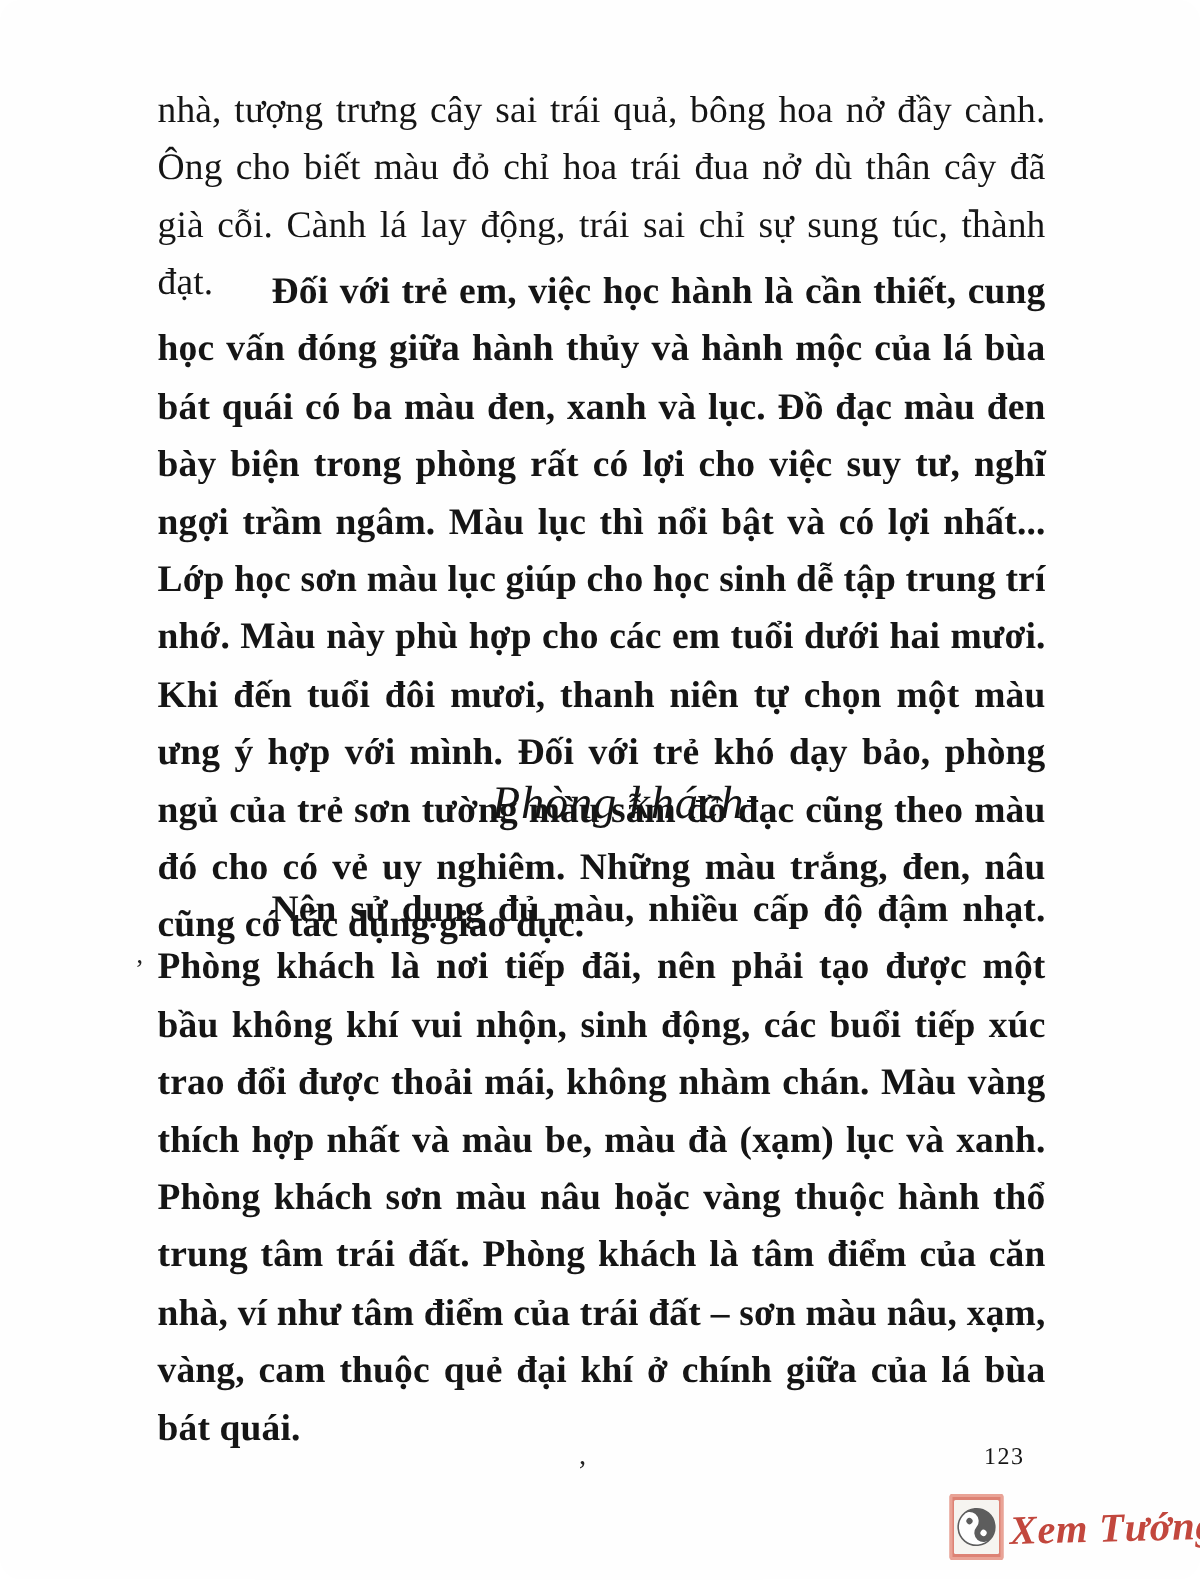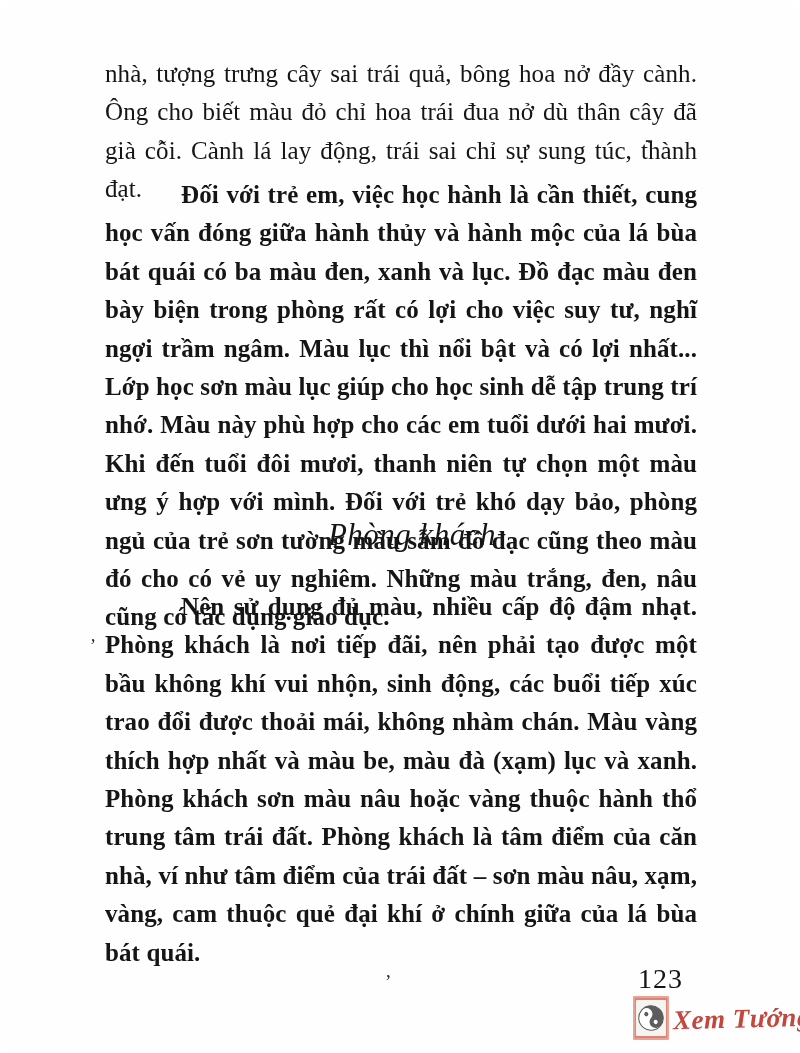--- a/index.html
+++ b/index.html
@@ -43,21 +43,21 @@
   .p3 { top: 588px; }
   .h2pos { top: 851px; }
   .p4 { top: 896px; }
 
   .page-number {
     position: absolute;
     top: 963px;
     left: 105px;
     width: 578px;
     text-align: right;
-    font-size: 28px;
+    font-size: 16px;
     letter-spacing: 1px;
   }
 
   .artifact { position: absolute; font-size: 24px; color: #222; }
   .a-dash  { top: 126px; left: 645px; }
   .a-tick  { top: 636px; left: 90px; font-size: 18px; }
   .a-comma { top: 960px; left: 386px; font-size: 19px; }
 
   .watermark {
     position: absolute;

